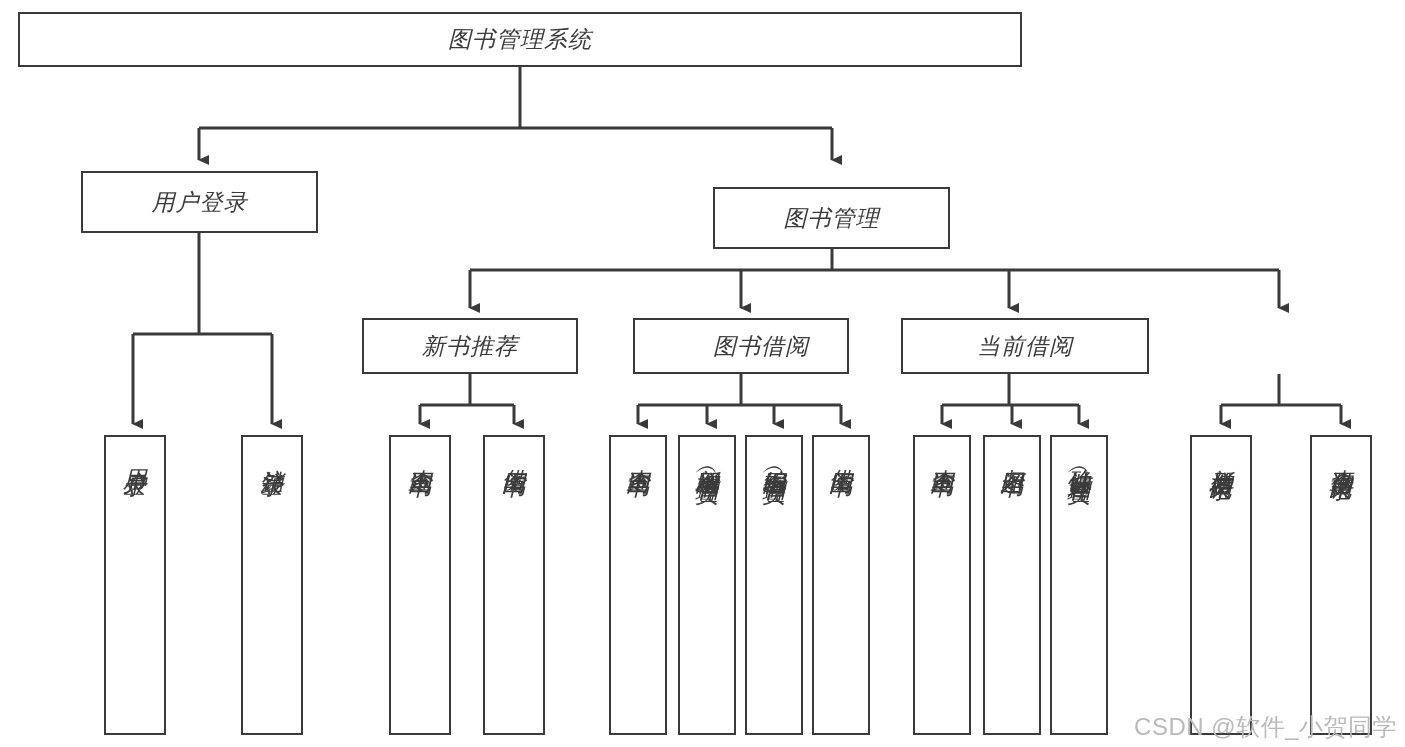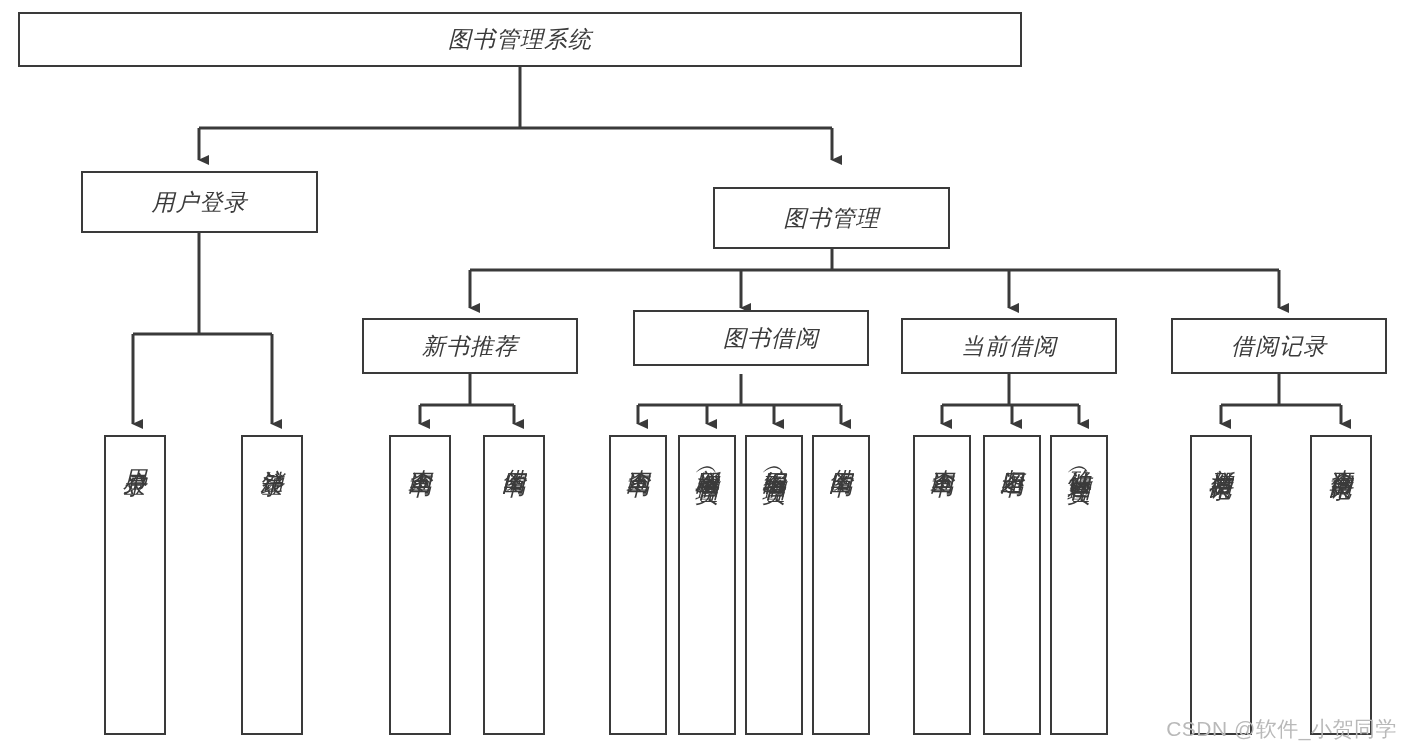--- a/index.html
+++ b/index.html
@@ -50,21 +50,21 @@
     font-size: 23px;
     line-height: 1.22;
     letter-spacing: 2px;
     color: #3b3b3b;
     white-space: nowrap;
   }
   .watermark {
     position: absolute;
     right: 8px;
     bottom: 4px;
-    font-size: 21px;
+    font-size: 24px;
     color: #b9b9b9;
     letter-spacing: 0.5px;
     white-space: nowrap;
   }
 </style>
 </head>
 <body>
 
 <div id="canvas">
 
@@ -125,28 +125,25 @@
   <div class="node horiz" style="left: 81px; top: 171px; width: 237px; height: 62px;">
     <span>用户登录</span>
   </div>
   <div class="node horiz" style="left: 713px; top: 187px; width: 237px; height: 62px;">
     <span>图书管理</span>
   </div>
 
   <div class="node horiz" style="left: 362px; top: 318px; width: 216px; height: 56px; justify-content: center;">
     <span>新书推荐</span>
   </div>
-  <div class="node horiz" style="left: 633px; top: 310px; width: 236px; height: 56px; padding-left: 40px;">
+  <div class="node horiz" style="left: 633px; top: 318px; width: 216px; height: 56px; padding-left: 40px;">
     <span>图书借阅</span>
   </div>
-  <div class="node horiz" style="left: 901px; top: 318px; width: 216px; height: 56px;">
+  <div class="node horiz" style="left: 901px; top: 318px; width: 248px; height: 56px;">
     <span>当前借阅</span>
-  </div>
-  <div class="node horiz" style="left: 1171px; top: 318px; width: 216px; height: 56px;">
-    <span>借阅记录</span>
   </div>
 
   <div class="node vert" style="left: 104px; top: 435px; width: 62px; height: 300px;">
     <span class="vlabel">用户登录</span>
   </div>
   <div class="node vert" style="left: 241px; top: 435px; width: 62px; height: 300px;">
     <span class="vlabel">注销登录</span>
   </div>
   <div class="node vert" style="left: 389px; top: 435px; width: 62px; height: 300px;">
     <span class="vlabel">查询图书</span>

